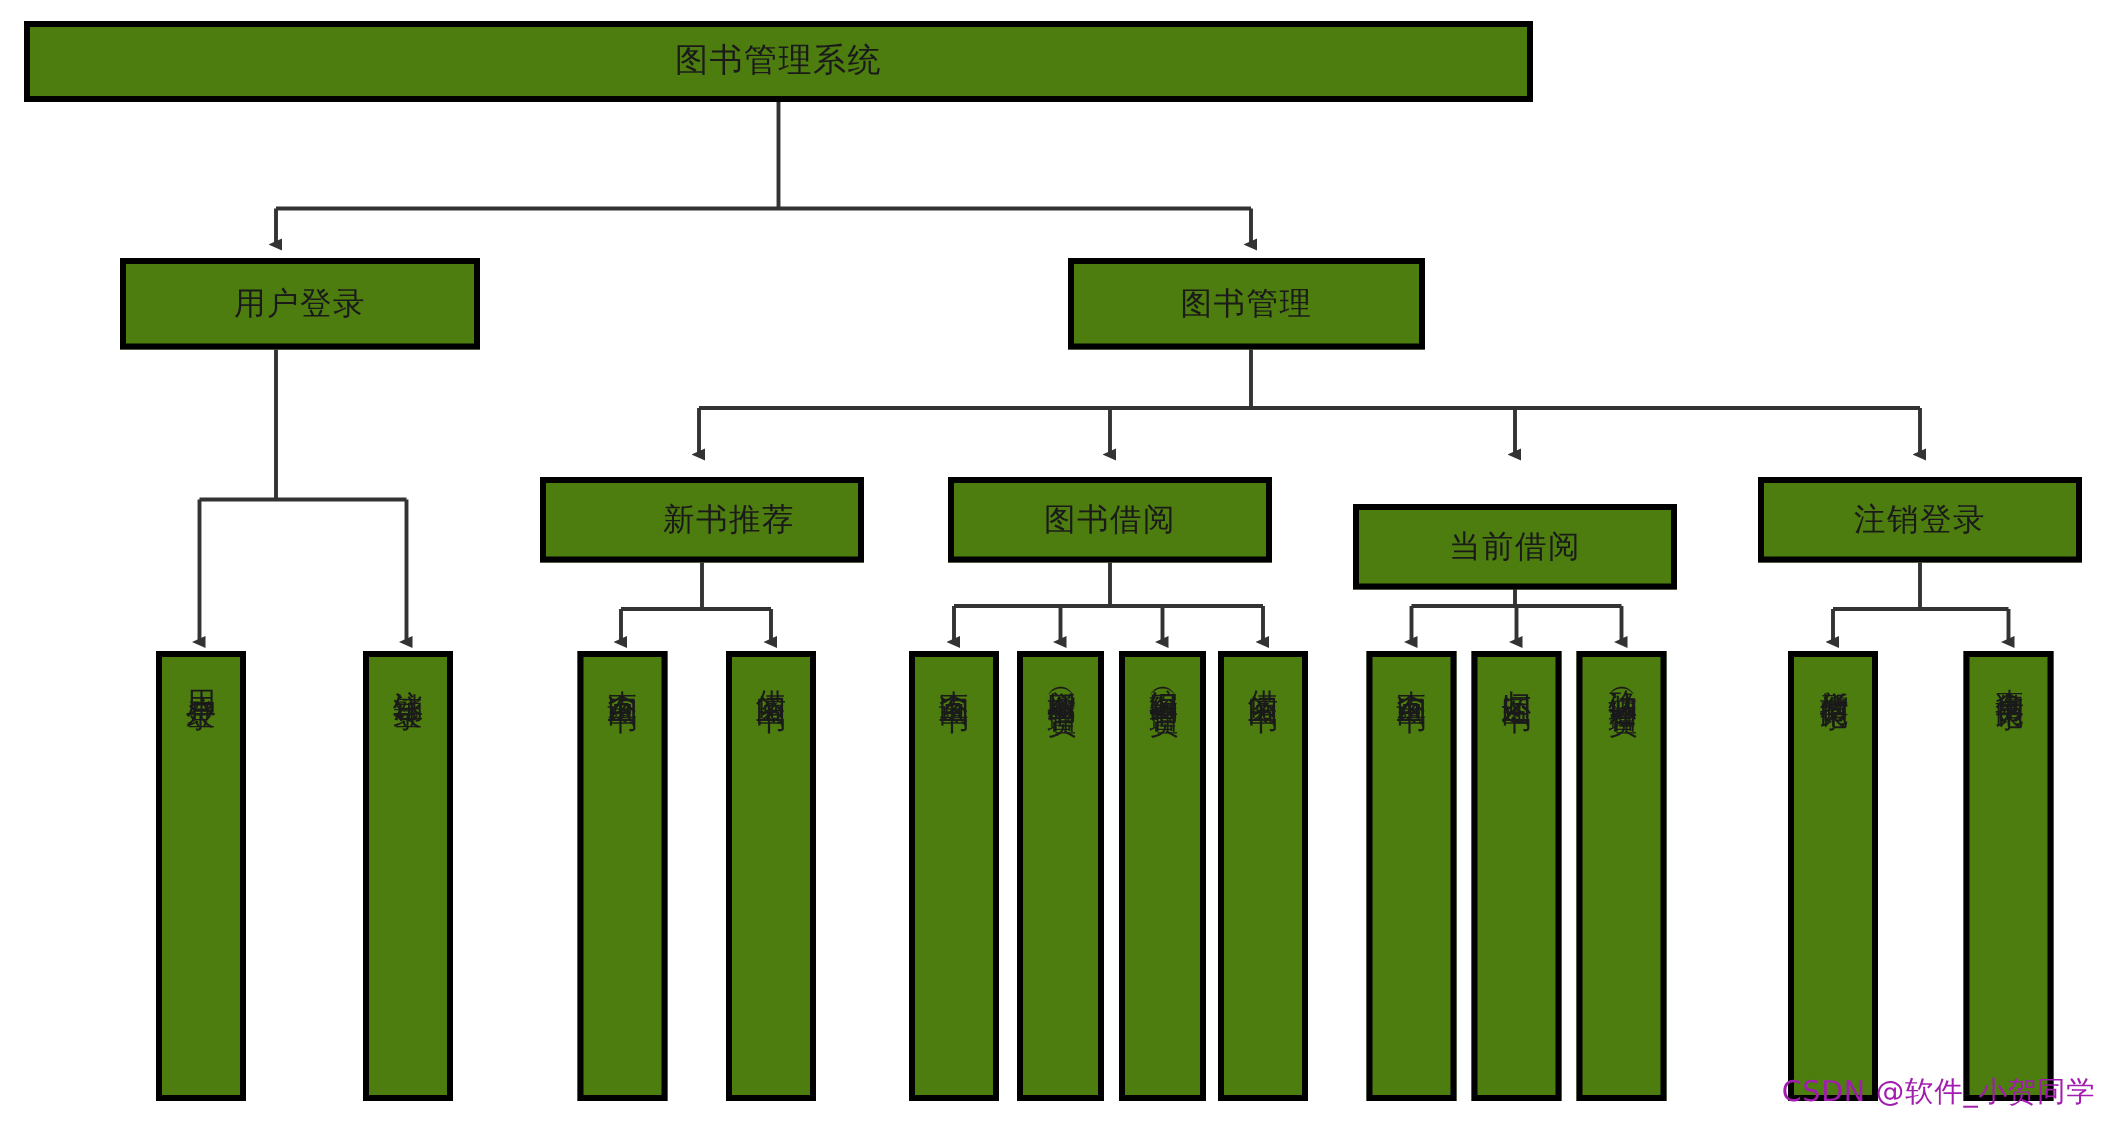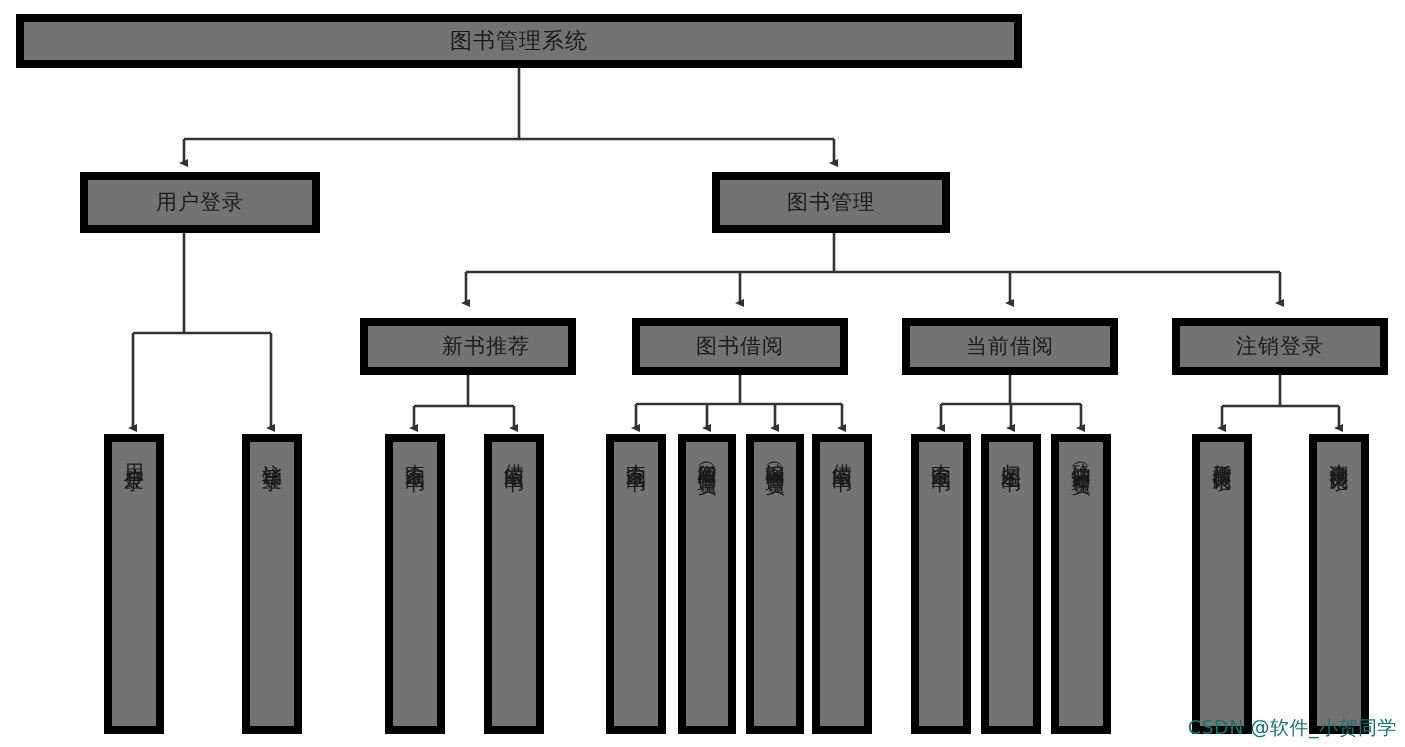--- a/index.html
+++ b/index.html
@@ -21,22 +21,22 @@
     position: absolute;
     left: 0;
     top: 0;
     width: 1405px;
     height: 747px;
     pointer-events: none;
   }
   .node {
     position: absolute;
     box-sizing: border-box;
-    background: #737373;
-    border: 8px solid #000000;
+    background: #4d7c0f;
+    border: 4px solid #000000;
     display: flex;
     align-items: center;
     justify-content: center;
     color: #1a1a1a;
   }
   .node .label {
     display: block;
     text-align: center;
     line-height: 1.15;
   }
@@ -65,21 +65,21 @@
   }
   .node.vert.tall-text .label {
     font-size: 19px;
     letter-spacing: 2px;
   }
   .watermark {
     position: absolute;
     right: 8px;
     bottom: 6px;
     font-size: 19px;
-    color: #0f766e;
+    color: #a21caf;
     white-space: nowrap;
     letter-spacing: 0.5px;
   }
 </style>
 </head>
 <body>
 
 <div id="canvas">
 
   <svg class="connectors" viewBox="0 0 1405 747" xmlns="http://www.w3.org/2000/svg">
@@ -145,21 +145,21 @@
   </div>
 
   <div class="node horiz" style="left:360px; top:318px; width:216px; height:57px;padding-left:36px;">
     <span class="label">新书推荐</span>
   </div>
 
   <div class="node horiz" style="left:632px; top:318px; width:216px; height:57px;">
     <span class="label">图书借阅</span>
   </div>
 
-  <div class="node horiz" style="left:902px; top:318px; width:216px; height:57px;">
+  <div class="node horiz" style="left:902px; top:336px; width:216px; height:57px;">
     <span class="label">当前借阅</span>
   </div>
 
   <div class="node horiz" style="left:1172px; top:318px; width:216px; height:57px;">
     <span class="label">注销登录</span>
   </div>
 
   <div class="node vert" style="left:104px; top:434px; width:60px; height:300px;">
     <span class="label">用户登录</span>
   </div>

